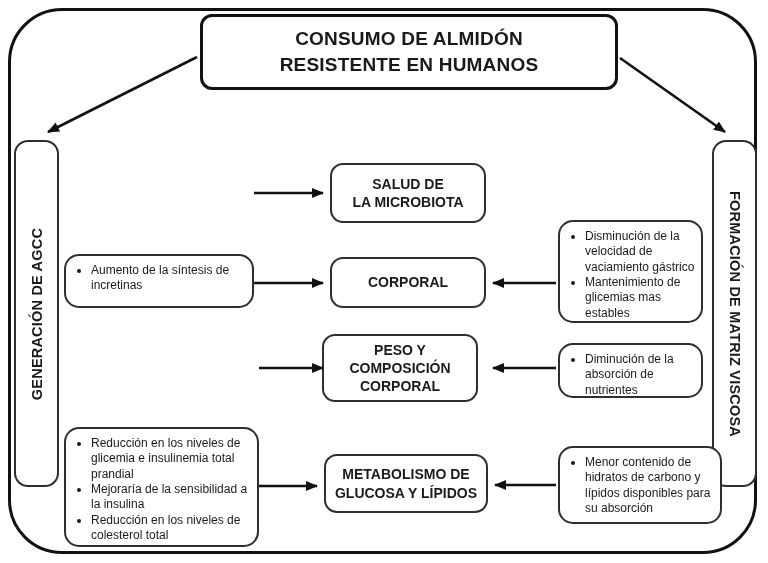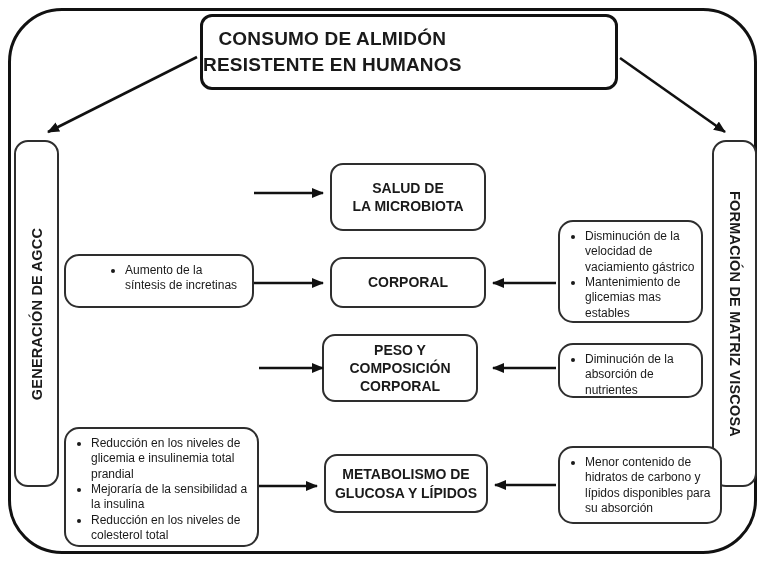--- a/index.html
+++ b/index.html
@@ -11,47 +11,47 @@
     position:absolute; left:8px; top:8px; width:749px; height:546px;
     border:3px solid #111; border-radius:54px; box-sizing:border-box; background:#fff;
   }
   .box {
     position:absolute; border:2px solid #2e2e2e; border-radius:15px;
     box-sizing:border-box; background:#fff;
   }
   .title-box {
     left:200px; top:14px; width:418px; height:76px;
     border-width:3px; border-color:#111; border-radius:12px;
-    display:flex; align-items:center; justify-content:flex-start; text-align:center;
+    display:flex; align-items:center; justify-content:center; text-align:center;
     font-weight:bold; font-size:19px; line-height:1.35; white-space:pre-line;
     letter-spacing:0.2px;
   }
   .vert { width:45px; height:347px; top:140px; border-radius:14px; }
   .vert-left  { left:14px; }
   .vert-right { left:712px; }
   .vlabel {
     position:absolute; left:50%; top:50%; white-space:nowrap;
     font-weight:bold; font-size:14.5px; letter-spacing:0.2px;
   }
   .vert-left  .vlabel { transform:translate(-50%,-50%) rotate(-90deg); }
   .vert-right .vlabel { transform:translate(-50%,-50%) rotate(90deg); }
   .outcome {
     display:flex; align-items:center; justify-content:center; text-align:center;
     font-weight:bold; font-size:14px; line-height:1.3; white-space:pre-line;
     border-radius:13px;
   }
-  .oc-1 { left:330px; top:163px; width:156px; height:68px; }
+  .oc-1 { left:330px; top:163px; width:156px; height:60px; }
   .oc-2 { left:330px; top:257px; width:156px; height:51px; }
   .oc-3 { left:322px; top:334px; width:156px; height:68px; }
   .oc-4 { left:324px; top:454px; width:164px; height:59px; }
   .bullets { font-size:12px; line-height:1.28; }
   .bullets ul { margin:0; padding:7px 6px 5px 25px; list-style:disc; }
   .bullets li { margin:0; padding:0; }
   .lb-1 { left:64px; top:143px; width:190px; height:101px; }
-  .lb-2 { left:64px; top:254px; width:190px; height:54px;padding-left:34px; }
+  .lb-2 { left:64px; top:254px; width:190px; height:54px; }
   .lb-3 { left:64px; top:316px; width:195px; height:105px; }
   .lb-4 { left:64px; top:427px; width:195px; height:120px; }
   .rb-1 { left:558px; top:220px; width:145px; height:103px; }
   .rb-2 { left:558px; top:343px; width:145px; height:55px; }
   .rb-3 { left:558px; top:446px; width:164px; height:78px; }
   .arrows { position:absolute; left:0; top:0; pointer-events:none; }
 </style>
 </head>
 <body>
 

